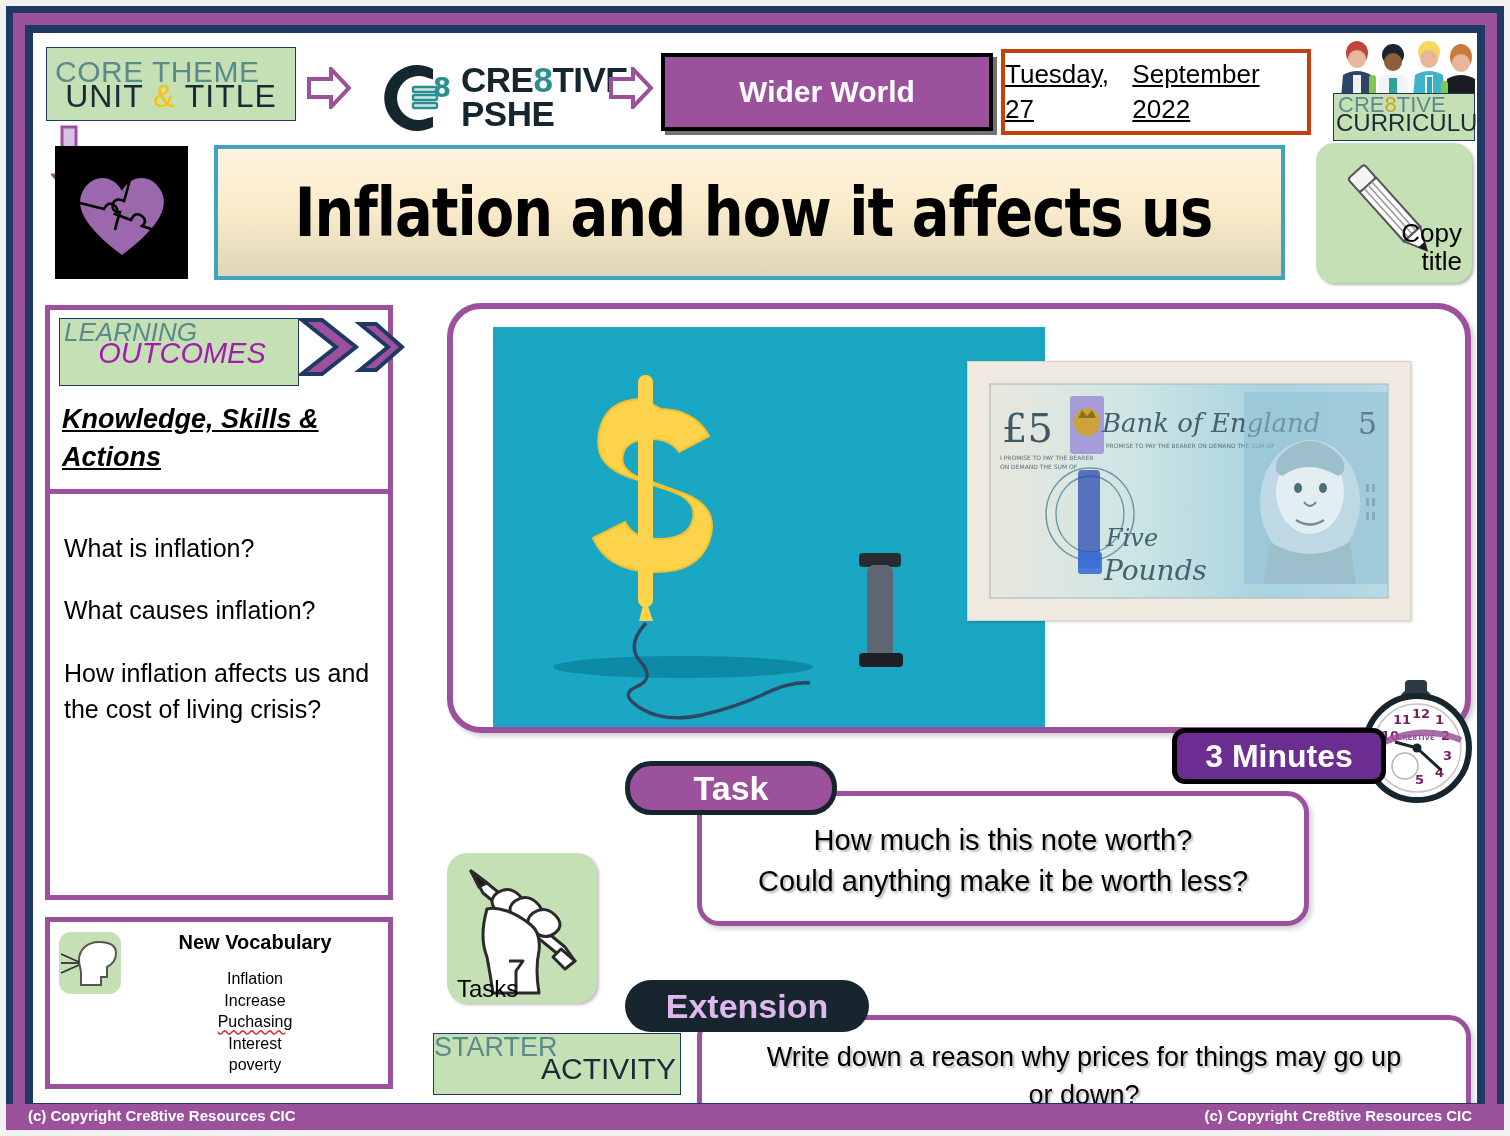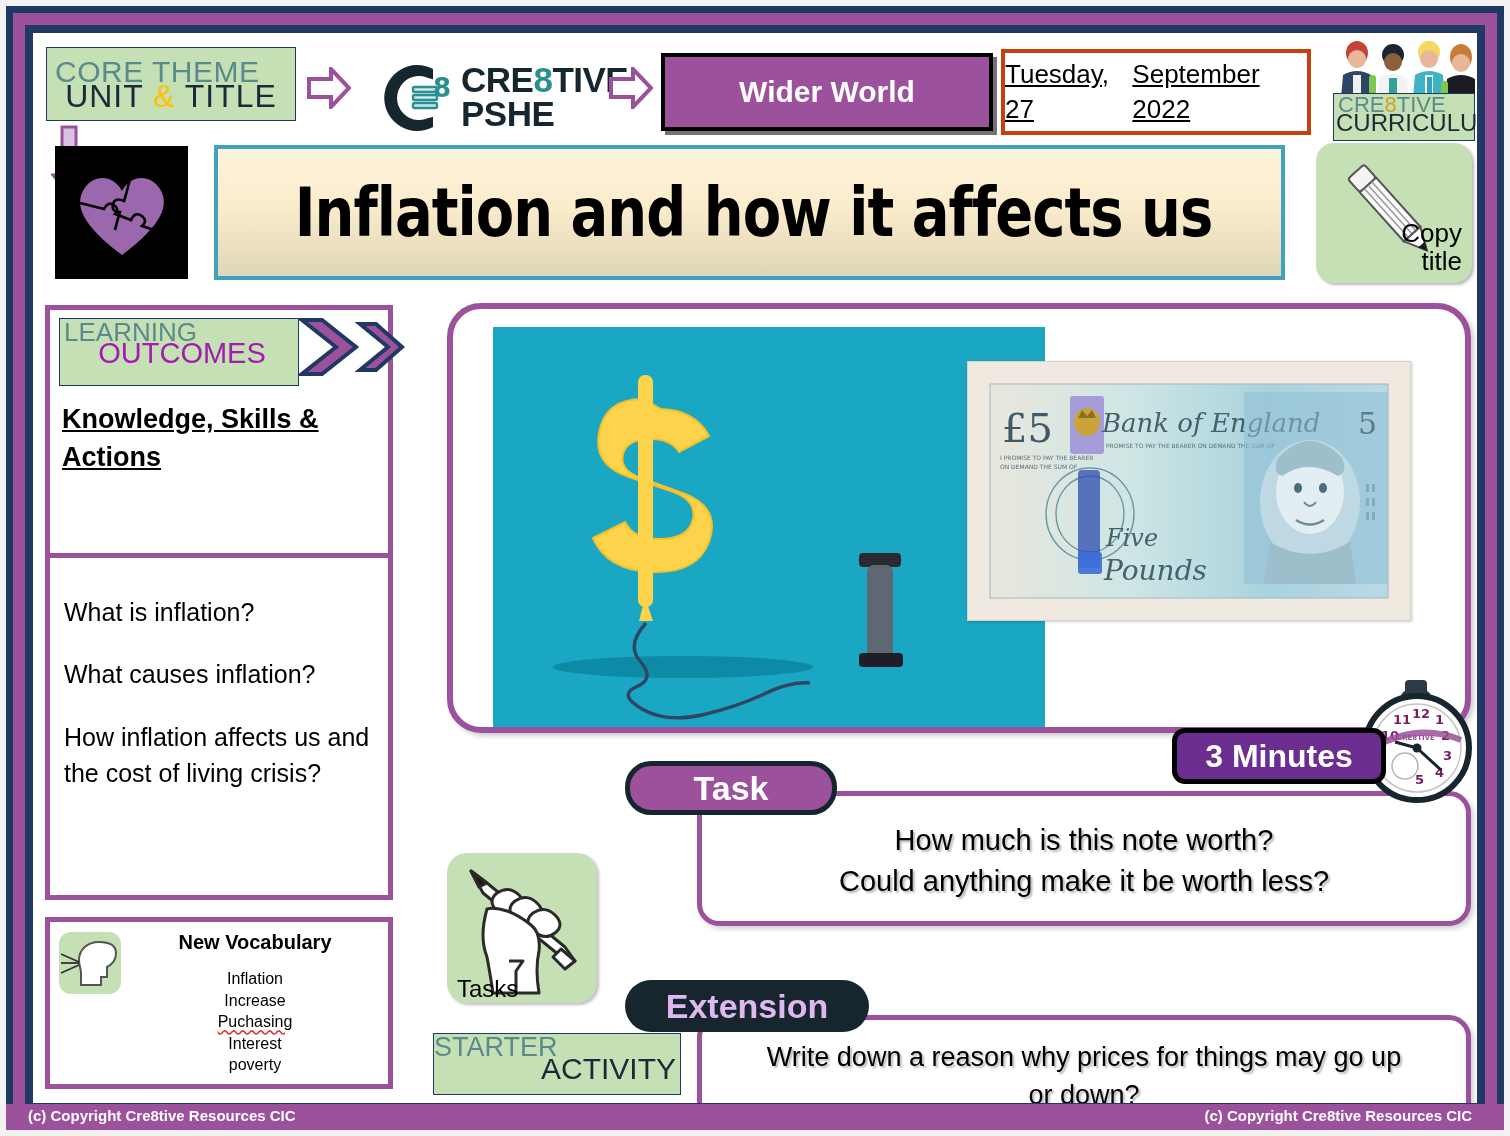--- a/index.html
+++ b/index.html
@@ -133,21 +133,21 @@
     font-size: 26px; color: #000; text-align: right; line-height: 1.05;
   }
 
   
   .outcomes-panel {
     position: absolute; left: 12px; top: 272px;
     width: 348px; height: 595px;
     border: 5px solid #9b519c; background: #ffffff;
   }
   .outcomes-head {
-    position: relative; height: 248px; border-bottom: 5px solid #9b519c;
+    position: relative; height: 184px; border-bottom: 5px solid #9b519c; font-style: italic;
   }
   .lo-badge {
     position: absolute; left: 9px; top: 8px;
     width: 240px; height: 68px;
     background: #c5e0b4; border: 1.5px solid #1f3864;
     line-height: 1;
   }
   .lo-l1 { font-size: 26px; color: #5b8a8c; padding-left: 4px; }
   .lo-l2 { font-size: 29px; color: #a21caf; margin-top: -6px; text-align:center; padding-left:6px;}
   .lo-chevs { position: absolute; left: 248px; top: 6px; width: 108px; height: 62px; }
@@ -209,21 +209,21 @@
     width: 214px; height: 56px;
     background: #6b2d8f; border: 5px solid #000; border-radius: 13px;
     color: #ffffff; font-size: 32px; font-weight: bold;
     display: flex; align-items: center; justify-content: center;
     z-index: 6;
   }
   .stopwatch { position: absolute; left: 1318px; top: 645px; width: 130px; height: 125px; z-index: 5;}
 
   .task-panel {
     position: absolute; left: 664px; top: 758px;
-    width: 774px; height: 135px;
+    width: 612px; height: 135px;
     border: 5px solid #9b519c; border-radius: 22px; background: #ffffff;
     box-shadow: 3px 3px 5px rgba(0,0,0,.18);
   }
   .task-tab {
     position: absolute; left: 592px; top: 728px;
     width: 212px; height: 54px;
     background: #9b519c; border: 5px solid #17252e; border-radius: 26px;
     color: #ffffff; font-size: 34px; font-weight: bold;
     display: flex; align-items: center; justify-content: center;
     z-index: 7;

